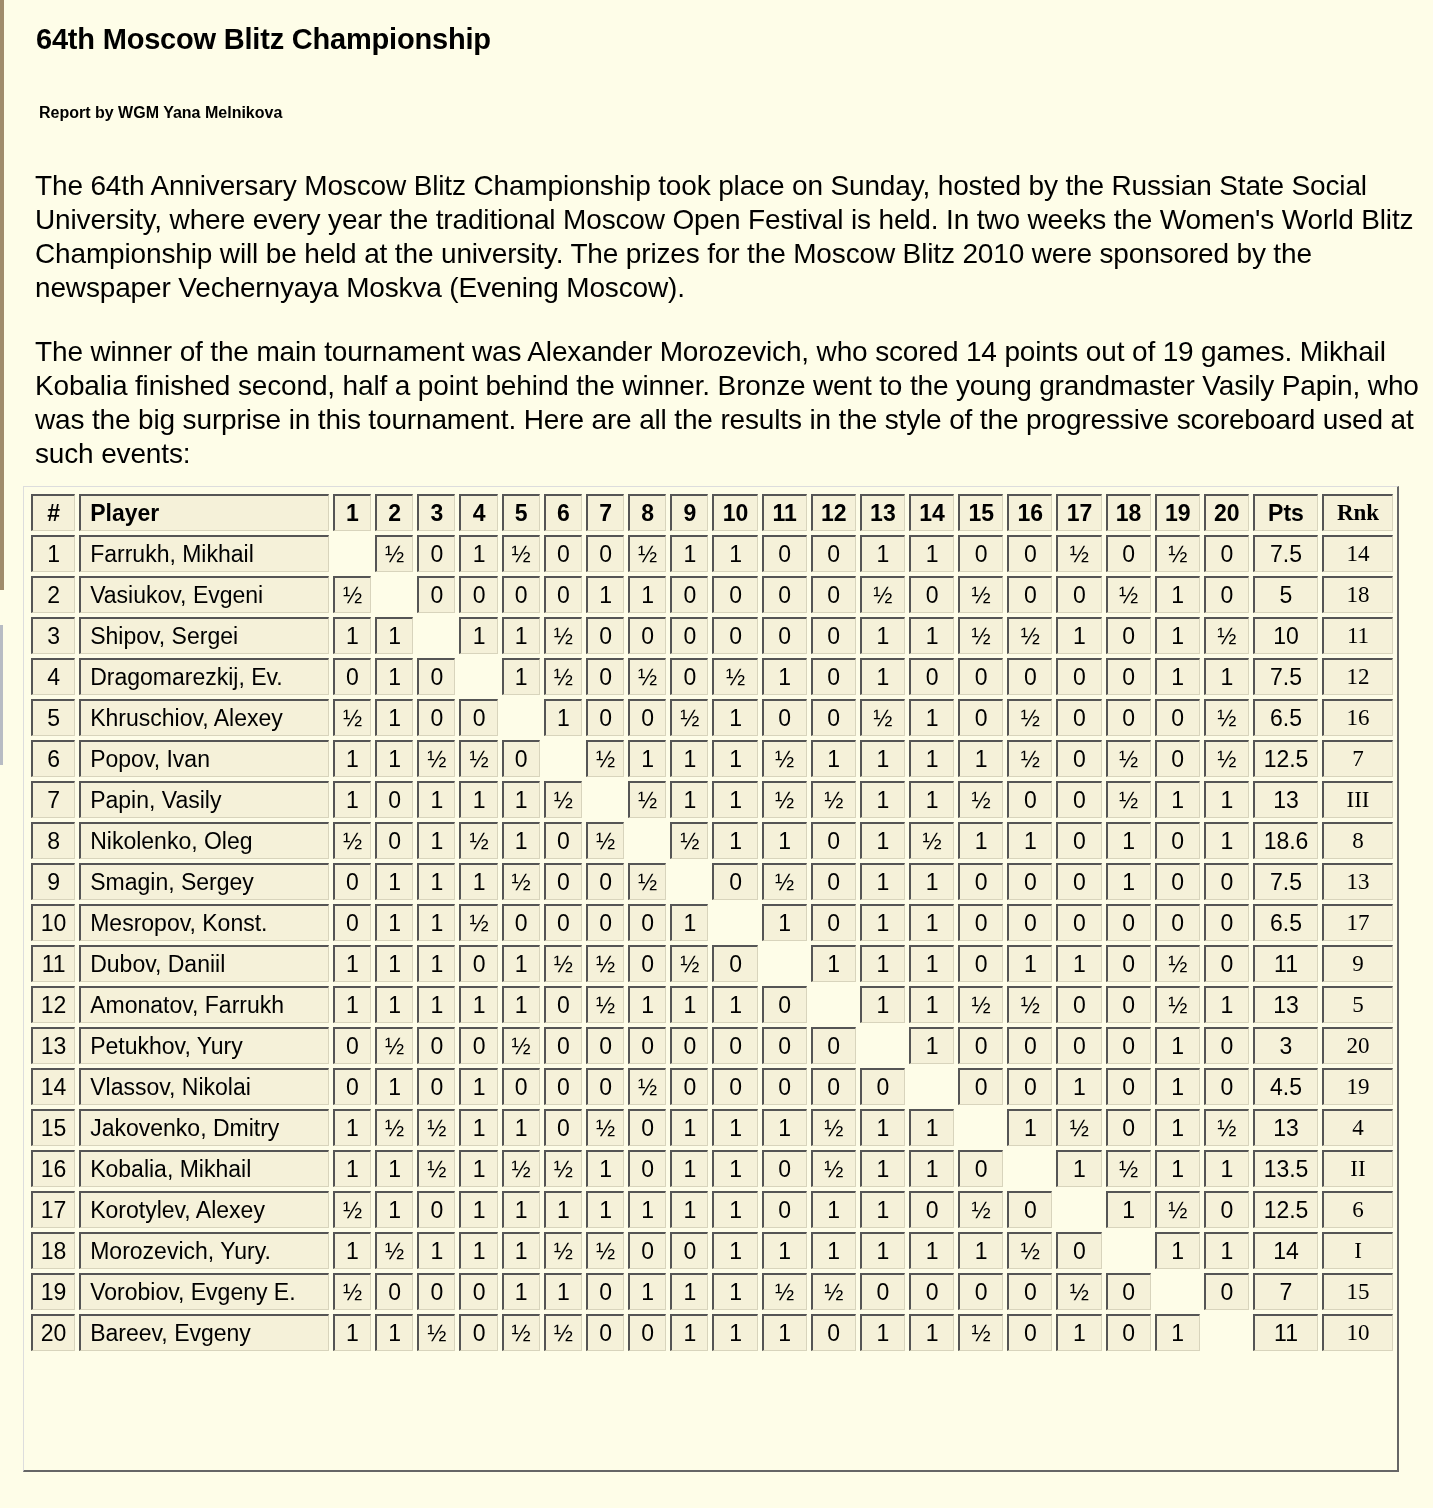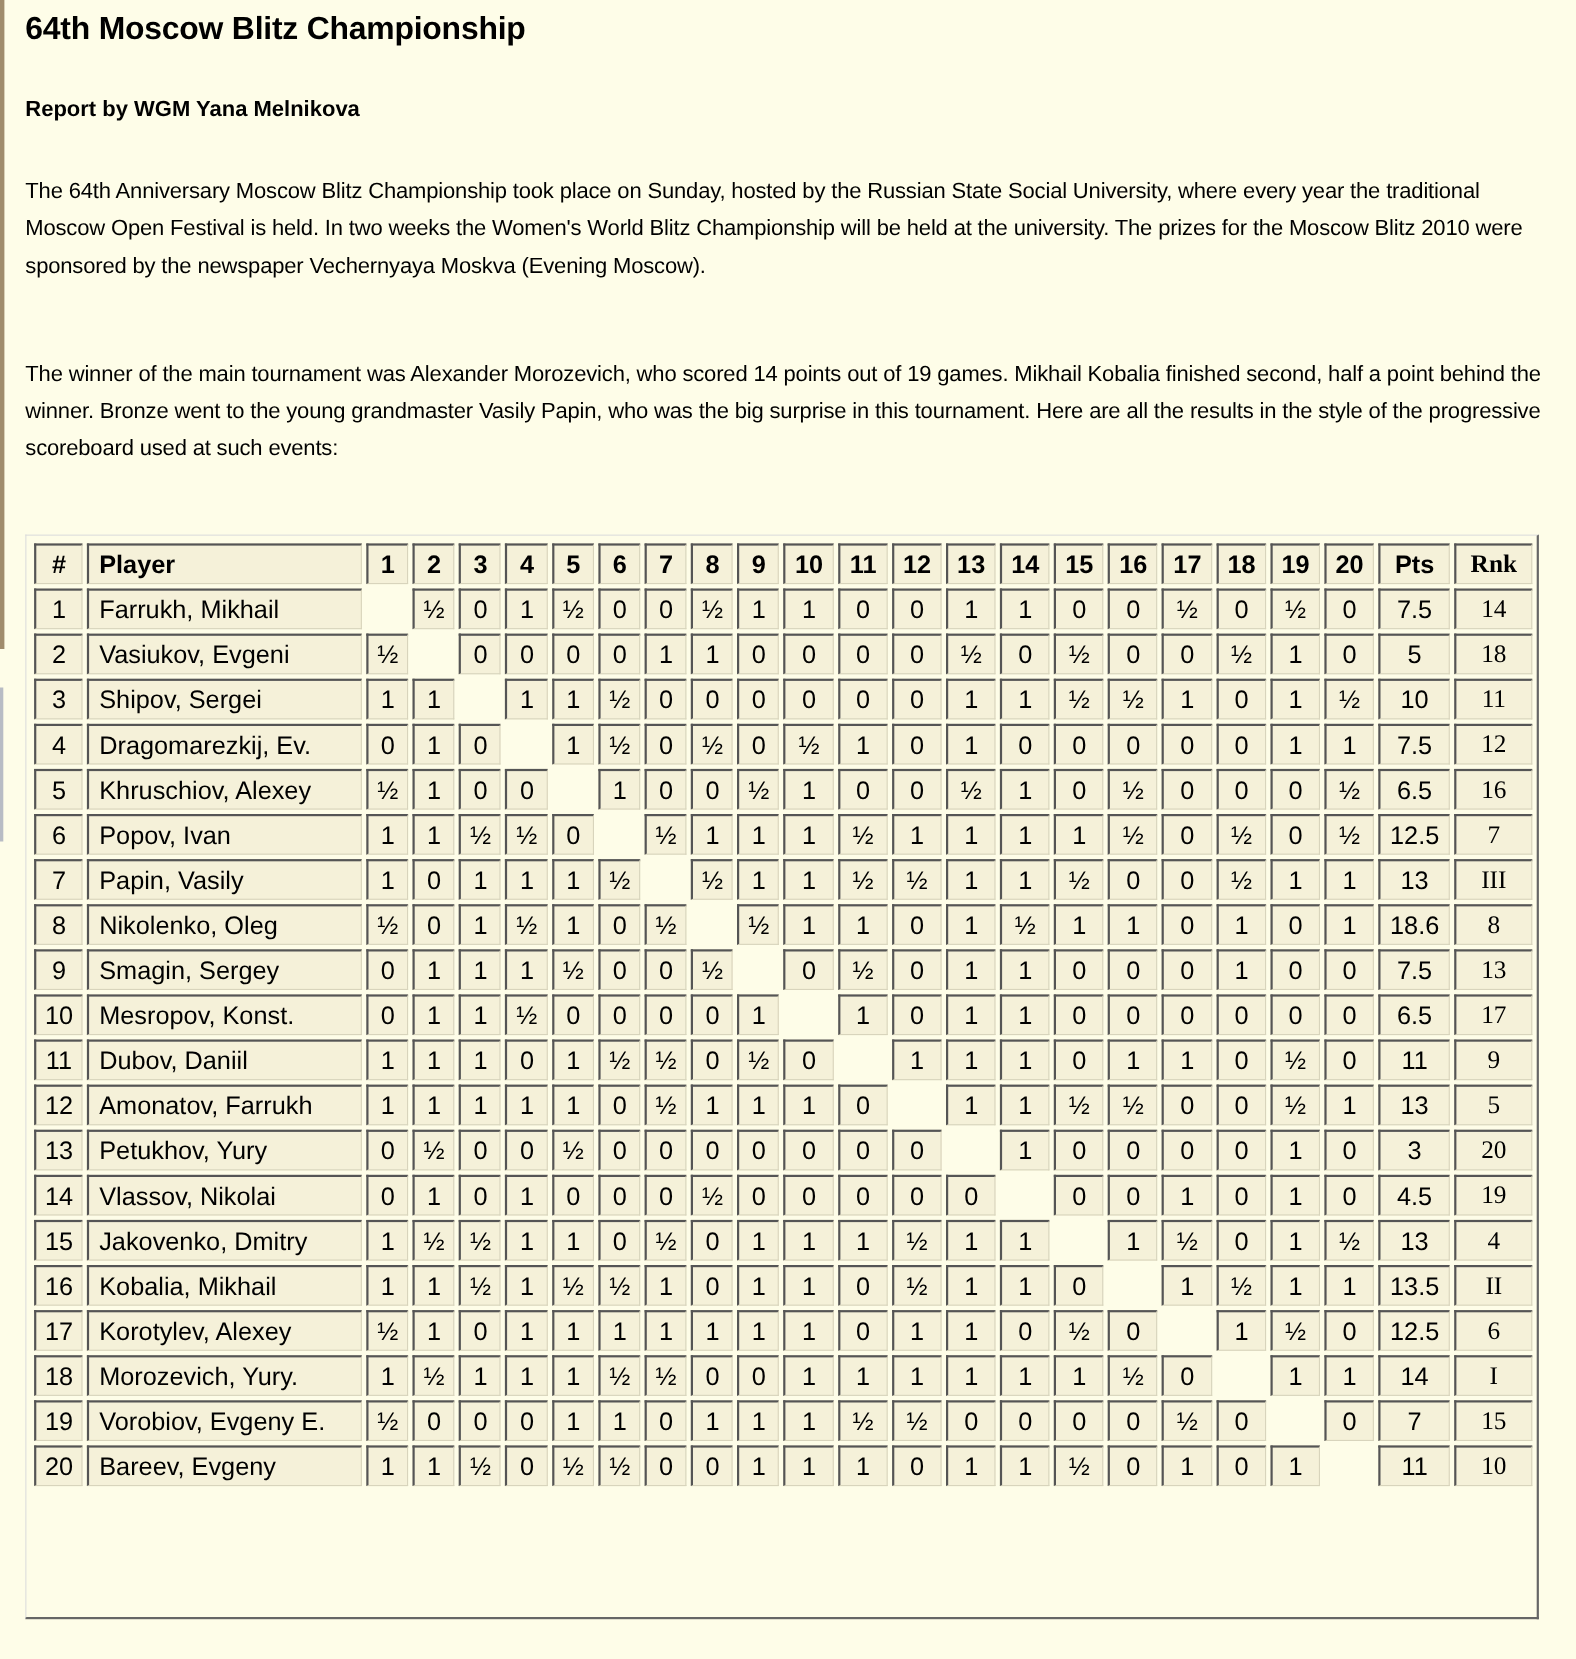--- a/index.html
+++ b/index.html
@@ -6,23 +6,23 @@
   body {
     width: 1433px; height: 1508px; overflow: hidden;
     background: #fefde8;
     font-family: "Liberation Sans", sans-serif;
     color: #000;
     position: relative;
   }
   .left-bar-top { position: absolute; left: 0; top: 0; width: 4px; height: 590px; background: #a08c6c; }
   .left-bar-mid { position: absolute; left: 0; top: 625px; width: 3px; height: 140px; background: #b8bcc4; }
   .content { position: absolute; left: 23px; top: 0; width: 1395px; }
-  h1 { font-size: 29px; font-weight: bold; margin: 0; position: absolute; top: 10px; left: 0; letter-spacing: -0.2px; }
-  h2 { font-size: 20px; font-weight: bold; margin: 0; position: absolute; top: 88px; left: 0; }
-  p { font-size: 20px; line-height: 34px; margin: 0; position: absolute; left: 0; width: 1395px; letter-spacing: -0.15px; }
+  h1 { font-size: 29px; font-weight: bold; margin: 13px; position: absolute; top: 10px; left: 0; letter-spacing: -0.2px; }
+  h2 { font-size: 16px; font-weight: bold; margin: 16px; position: absolute; top: 88px; left: 0; }
+  p { font-size: 28px; line-height: 34px; margin: 12px; position: absolute; left: 0; width: 1395px; letter-spacing: -0.15px; }
   .p1 { top: 157px; }
   .p2 { top: 323px; }
   .table-wrap {
     position: absolute; left: 23px; top: 486px;
     width: 1376px; height: 986px;
     border-right: 2px solid #666; border-bottom: 2px solid #666;
     border-top: 1px solid #ddd; border-left: 1px solid #ddd;
     box-sizing: border-box;
     background: #fefde8;
   }

